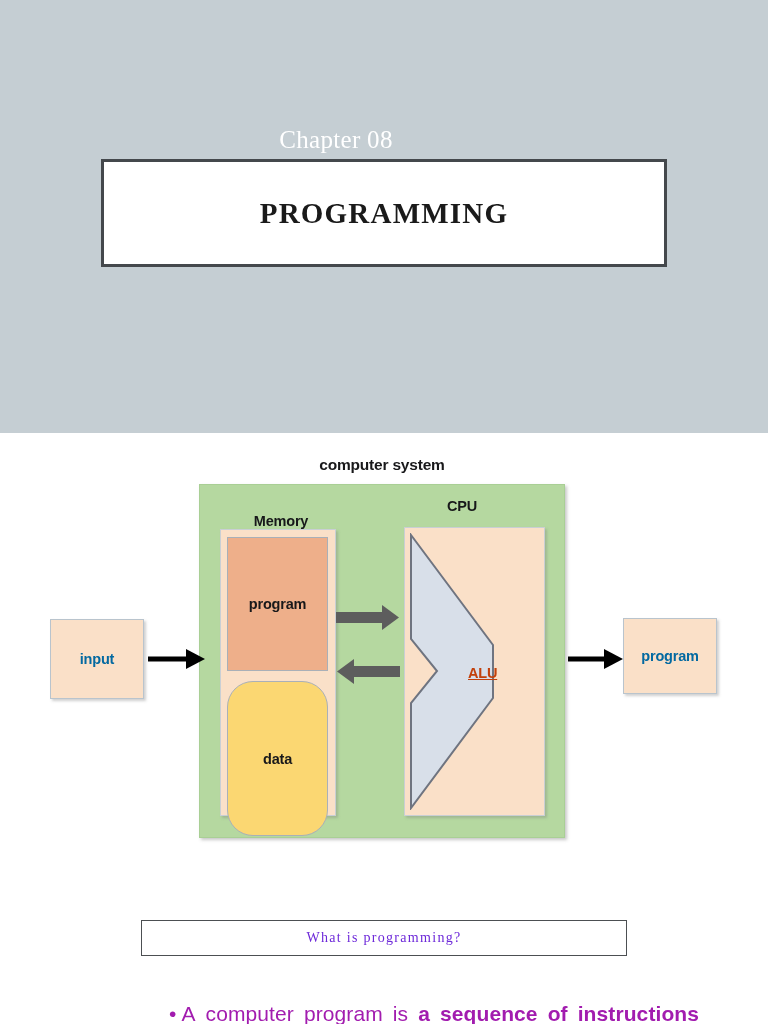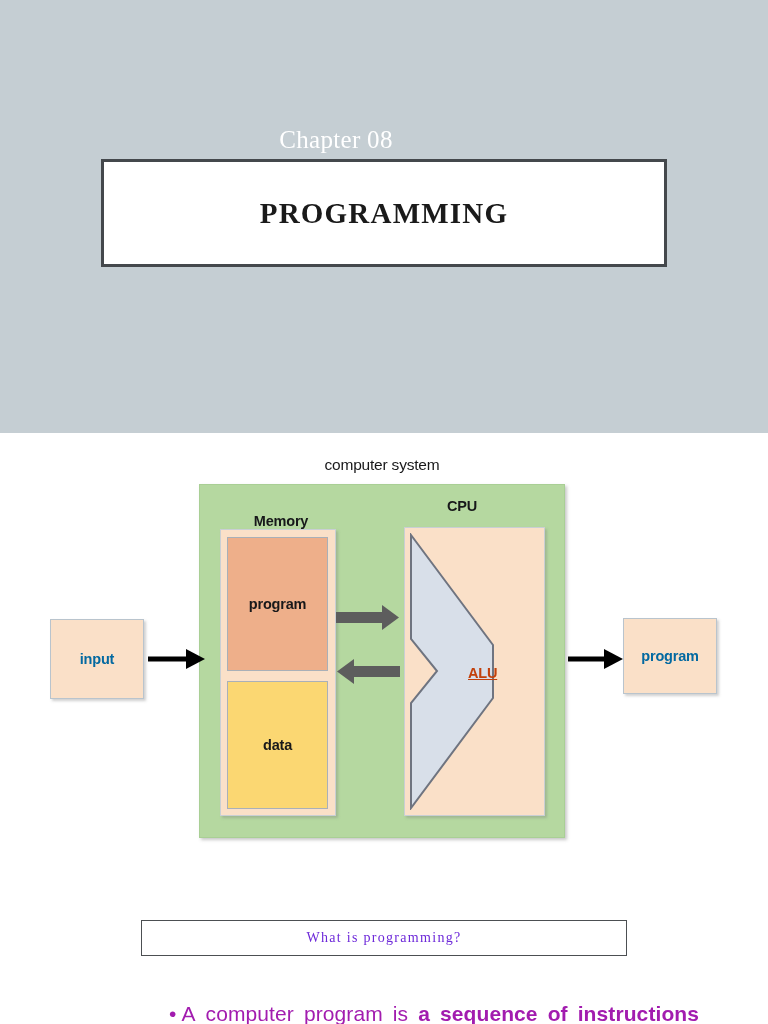--- a/index.html
+++ b/index.html
@@ -78,21 +78,21 @@
     width: 768px;
     height: 420px;
   }
   .diagram-caption {
     position: absolute;
     left: 199px;
     top: 23px;
     width: 366px;
     text-align: center;
     font-size: 15.5px;
-    font-weight: normal;
+    font-weight: bold;
     color: #18181a;
     letter-spacing: -0.2px;
   }
   .computer-system-box {
     position: absolute;
     left: 199px;
     top: 51px;
     width: 366px;
     height: 354px;
     background: #b5d8a0;
@@ -138,22 +138,23 @@
     left: 227px;
     top: 104px;
     width: 101px;
     height: 134px;
     background: #eeaf8a;
   }
   .box-data {
     left: 227px;
     top: 248px;
     width: 101px;
-    height: 128px;
+    height: 155px;
     background: #fbd772;
+    border-radius: 26px;
   }
 
   .cpu-box {
     position: absolute;
     left: 404px;
     top: 94px;
     width: 141px;
     height: 289px;
     background: #fae0c8;
     border: 1px solid #c9cfd4;

